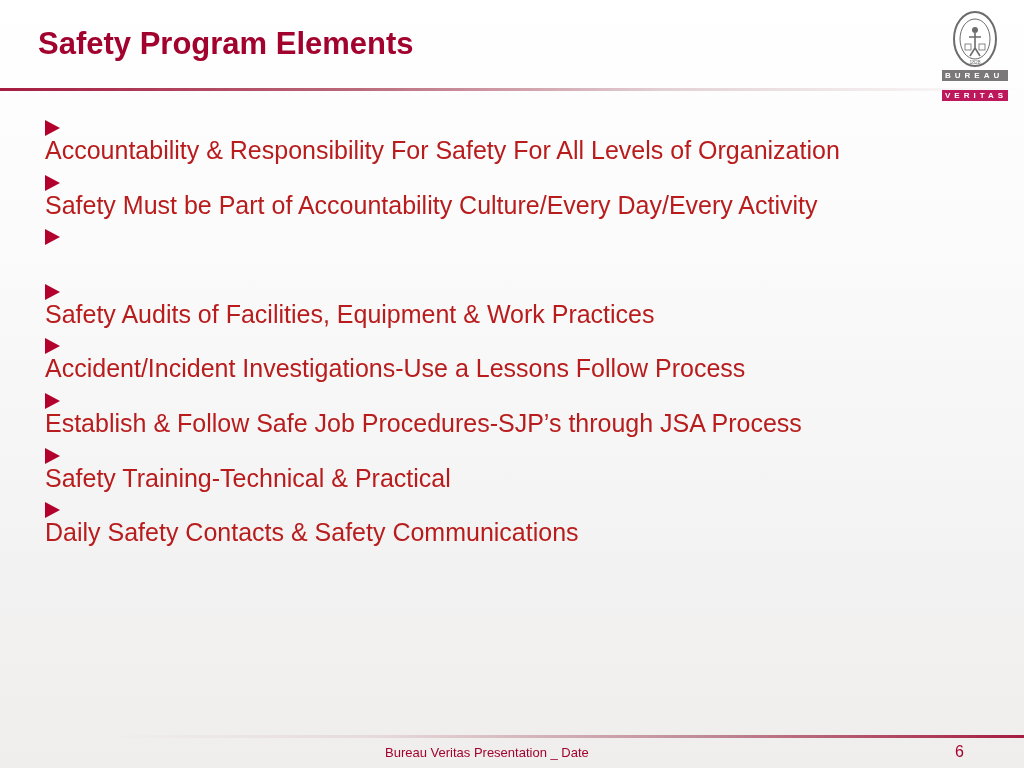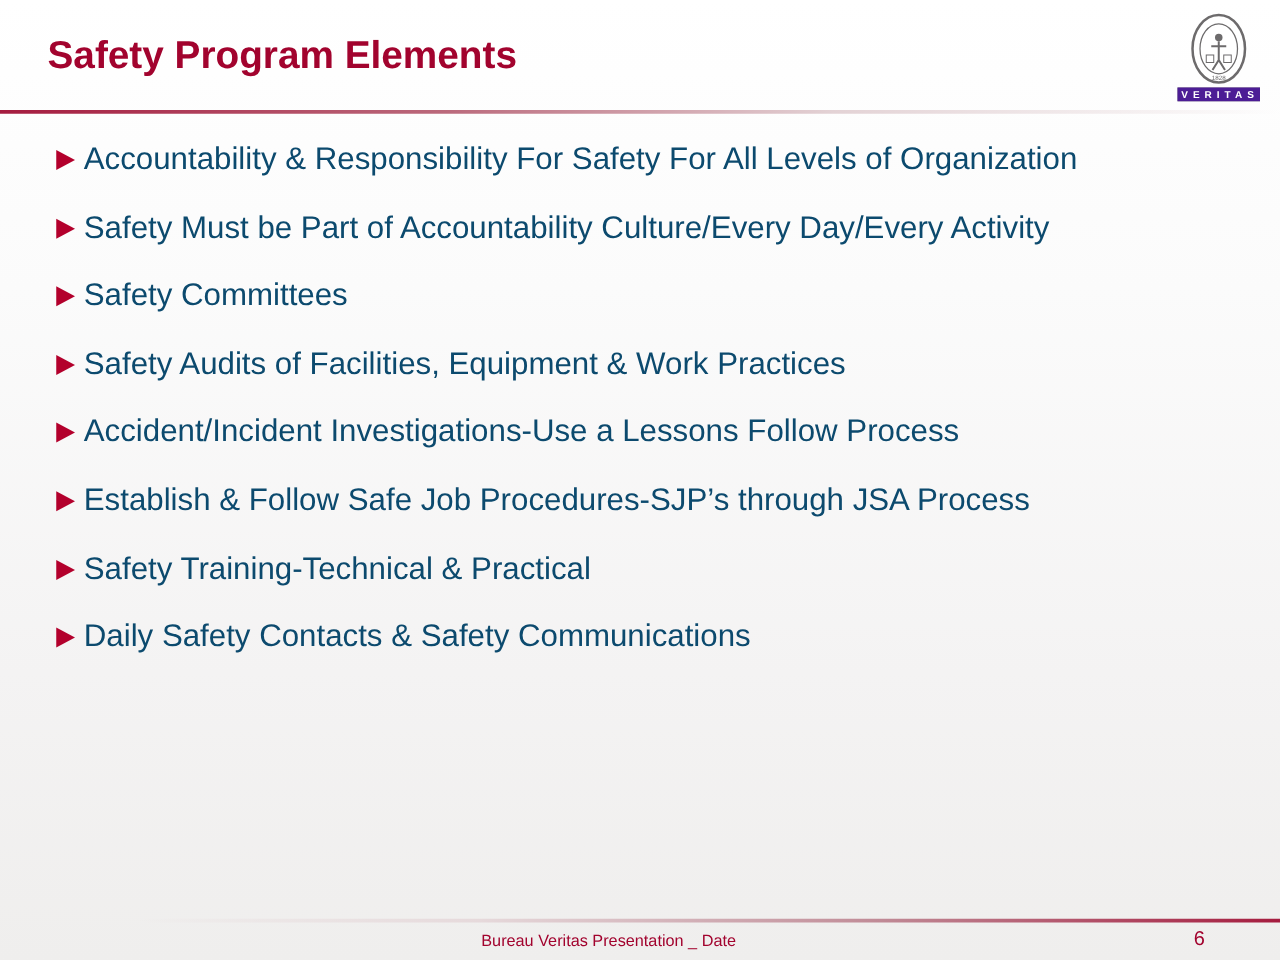--- a/index.html
+++ b/index.html
@@ -22,27 +22,27 @@
     }
     .logo .seal {
       position: absolute; left: 10px; top: 0; width: 46px; height: 60px;
     }
     .logo .bar {
       position: absolute; left: 0; width: 66px; height: 11px;
       color: #fff; font-size: 8px; font-weight: bold; letter-spacing: 4px;
       text-align: left; line-height: 11px; padding-left: 3px; box-sizing: border-box;
     }
     .logo .bar.top { top: 60px; background: #7a7879; }
-    .logo .bar.bot { top: 60px; background: #4c1d95; }
+    .logo .bar.bot { top: 80px; background: #be185d; }
     .bullets {
       position: absolute; left: 45px; top: 113px; margin: 0; padding: 0; list-style: none;
     }
     .bullets li {
       height: 54.6px; display: flex; align-items: flex-start;
-      font-size: 25px; color: #0c4a6e; white-space: nowrap;
+      font-size: 25px; color: #b91c1c; white-space: nowrap; flex-direction: column;
     }
     .bullets li .arrow {
       width: 0; height: 0; margin-top: 7px; margin-right: 7px;
       border-top: 8px solid transparent; border-bottom: 8px solid transparent;
       border-left: 15px solid #b3002c;
     }
     .footer-rule {
       position: absolute; left: 110px; top: 735px; width: 914px; height: 3px;
       background: linear-gradient(90deg, rgba(255,255,255,0) 0%, #e6d9db 30%, #c08a96 65%, #a51c3f 100%);
     }
@@ -79,21 +79,20 @@
   <li>
       <span class="arrow"></span>
       <span>Accountability &amp; Responsibility For Safety For All Levels of Organization</span>
     </li>
   <li>
       <span class="arrow"></span>
       <span>Safety Must be Part of Accountability Culture/Every Day/Every Activity</span>
     </li>
   <li>
       <span class="arrow"></span>
-      <span>Safety Committees</span>
     </li>
   <li>
       <span class="arrow"></span>
       <span>Safety Audits of Facilities, Equipment &amp; Work Practices</span>
     </li>
   <li>
       <span class="arrow"></span>
       <span>Accident/Incident Investigations-Use a Lessons Follow Process</span>
     </li>
   <li>

